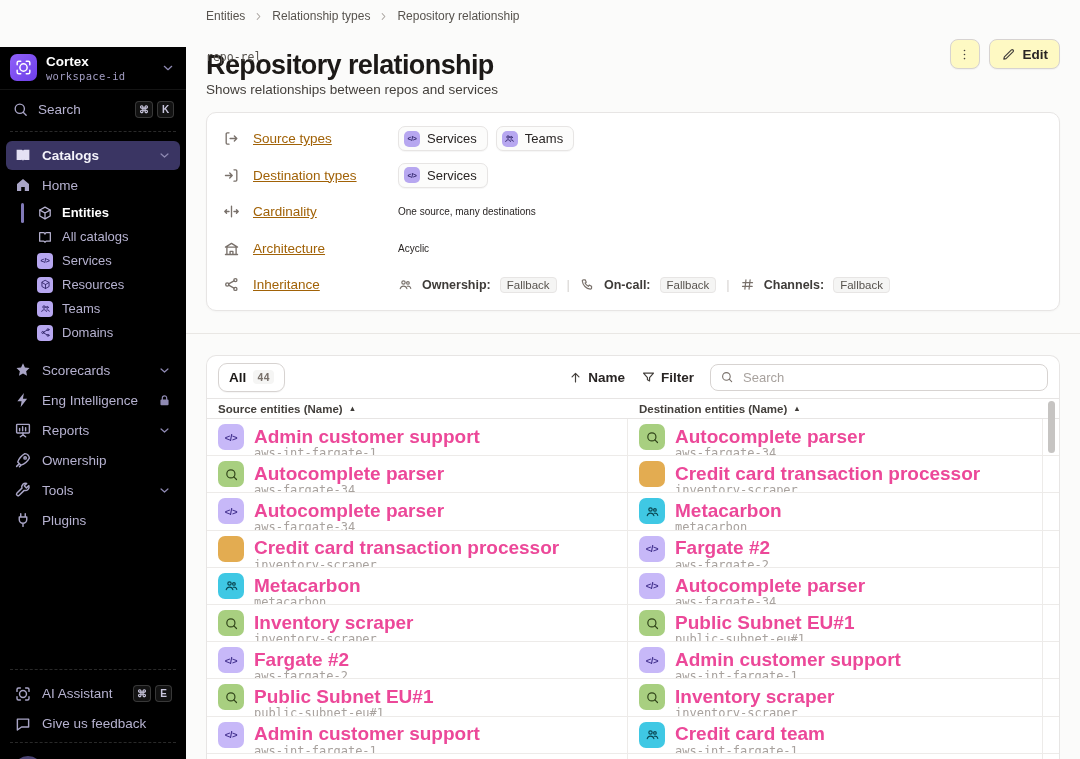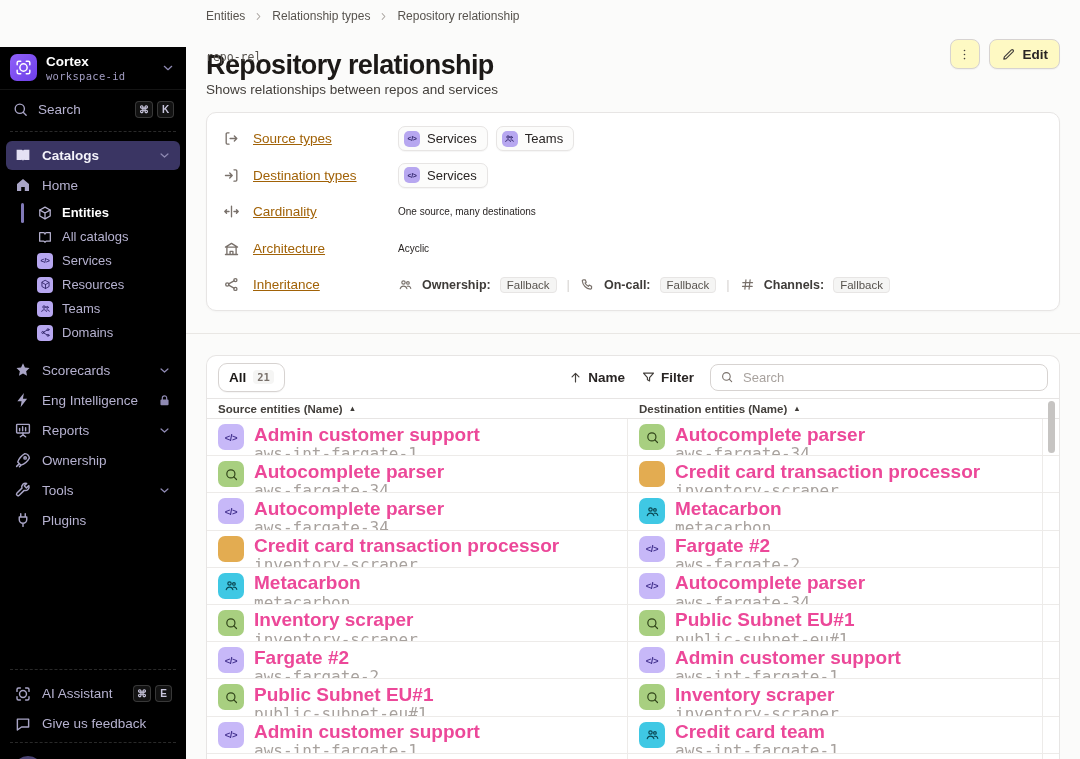--- a/index.html
+++ b/index.html
@@ -122,21 +122,21 @@
   .caret { font-size:7.5px; color:#3F3C39; transform:translateY(-.5px); }
   .tr { height:37.2px; border-bottom:1px solid #EDEBE9; }
   .td { display:flex; align-items:center; gap:10px; padding:0 11px; border-right:1px solid #EDEBE9; overflow:hidden; }
   .gut { border-right:none; }
   .e-ico { width:26px; height:26px; border-radius:7px; flex:none;
     display:flex; align-items:center; justify-content:center; }
   .e-ico .i { width:15px; height:15px; }
   .e-ico .txt { font-size:9.5px; font-weight:700; letter-spacing:-.4px; }
   .e-text { line-height:1.12; min-width:0; }
   .e-name { font-size:19px; font-weight:700; color:#ec4899; white-space:nowrap;margin-top:12px; }
-  .e-id { font-family:"DejaVu Sans Mono", monospace; font-size:16px; color:#A8A29E; white-space:nowrap; }
+  .e-id { font-family:"DejaVu Sans Mono", monospace; font-size:12px; color:#A8A29E; white-space:nowrap; }
   .scroll-thumb { position:absolute; right:4px; top:45px; width:7px; height:52px; border-radius:4px; background:#C6C4C2; }
 </style>
 </head>
 <body>
 
 <aside class="sidebar">
   <div class="ws-header">
     <div class="logo">
         <span class="i" id="logo-i">
           <svg viewBox="0 0 24 24" fill="none" stroke="currentColor" stroke-width="1.9" stroke-linecap="round" stroke-linejoin="round">
@@ -529,21 +529,21 @@
         </span>
       </div>
     </section>
 
   <div class="hr"></div>
 
   <section class="tpanel">
     <div class="toolbar">
       <div class="tab">
         <span>All</span>
-        <span class="count">21</span>
+        <span class="count">44</span>
       </div>
       <div class="tools">
         <div class="tool">
           <span class="i" id="sort-i">
               <svg viewBox="0 0 24 24" fill="none" stroke="currentColor" stroke-width="1.9" stroke-linecap="round" stroke-linejoin="round">
                 <path d="M12 19V5.5M6.5 11 12 5.5 17.5 11"></path>
               </svg>
             </span>
           <span>Name</span>
         </div>

